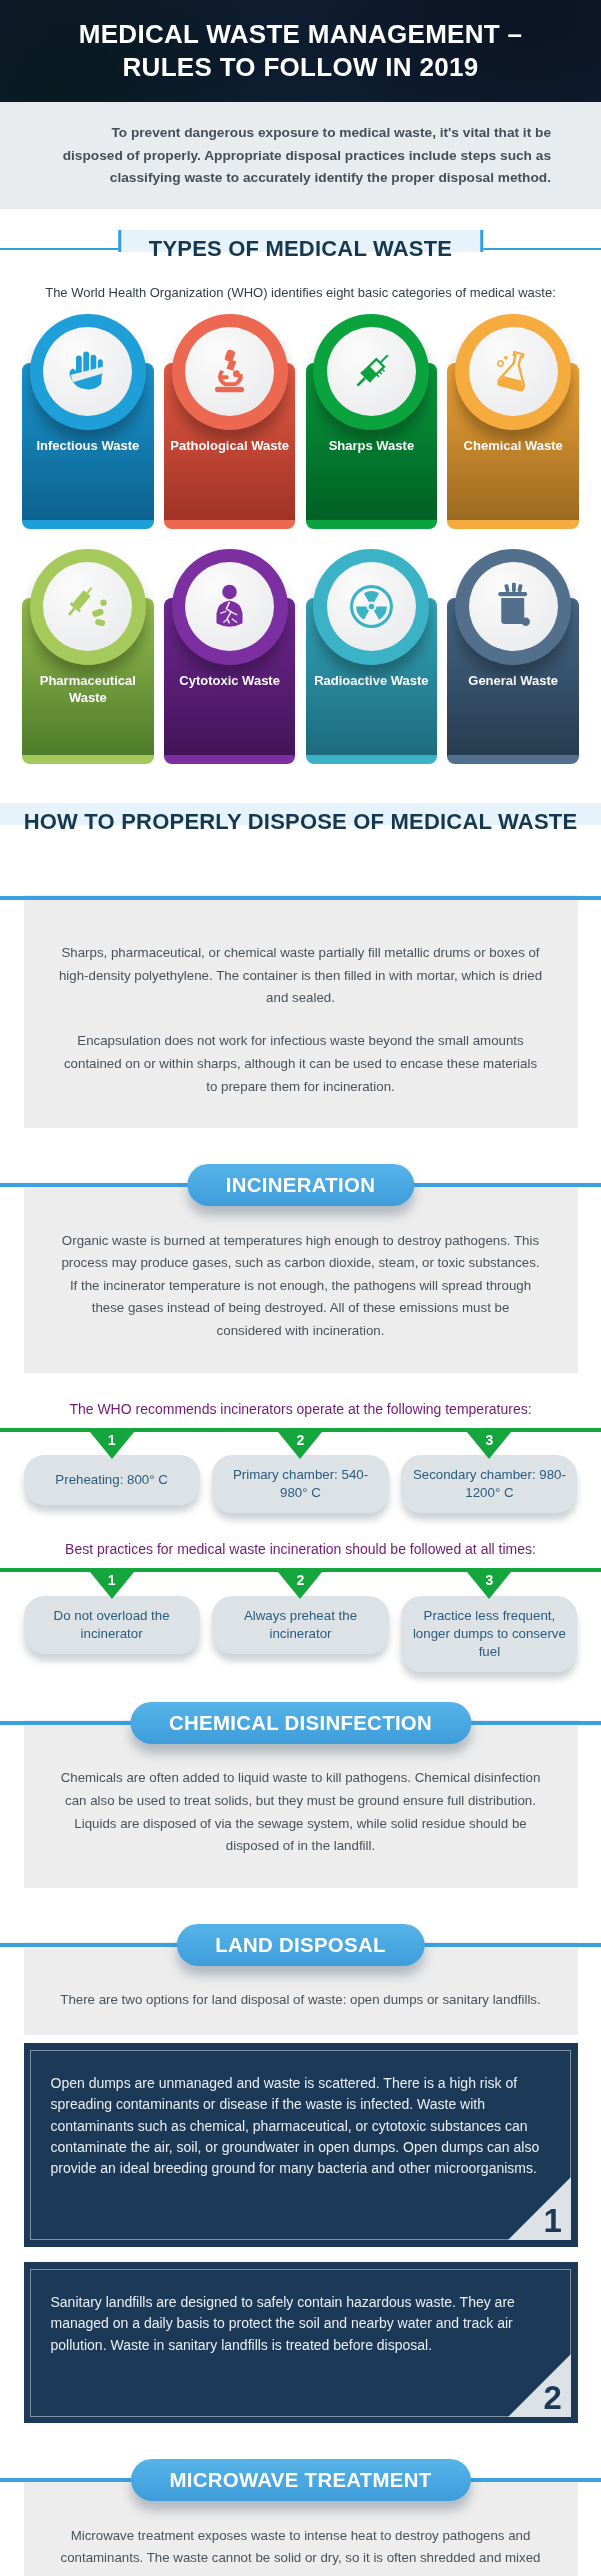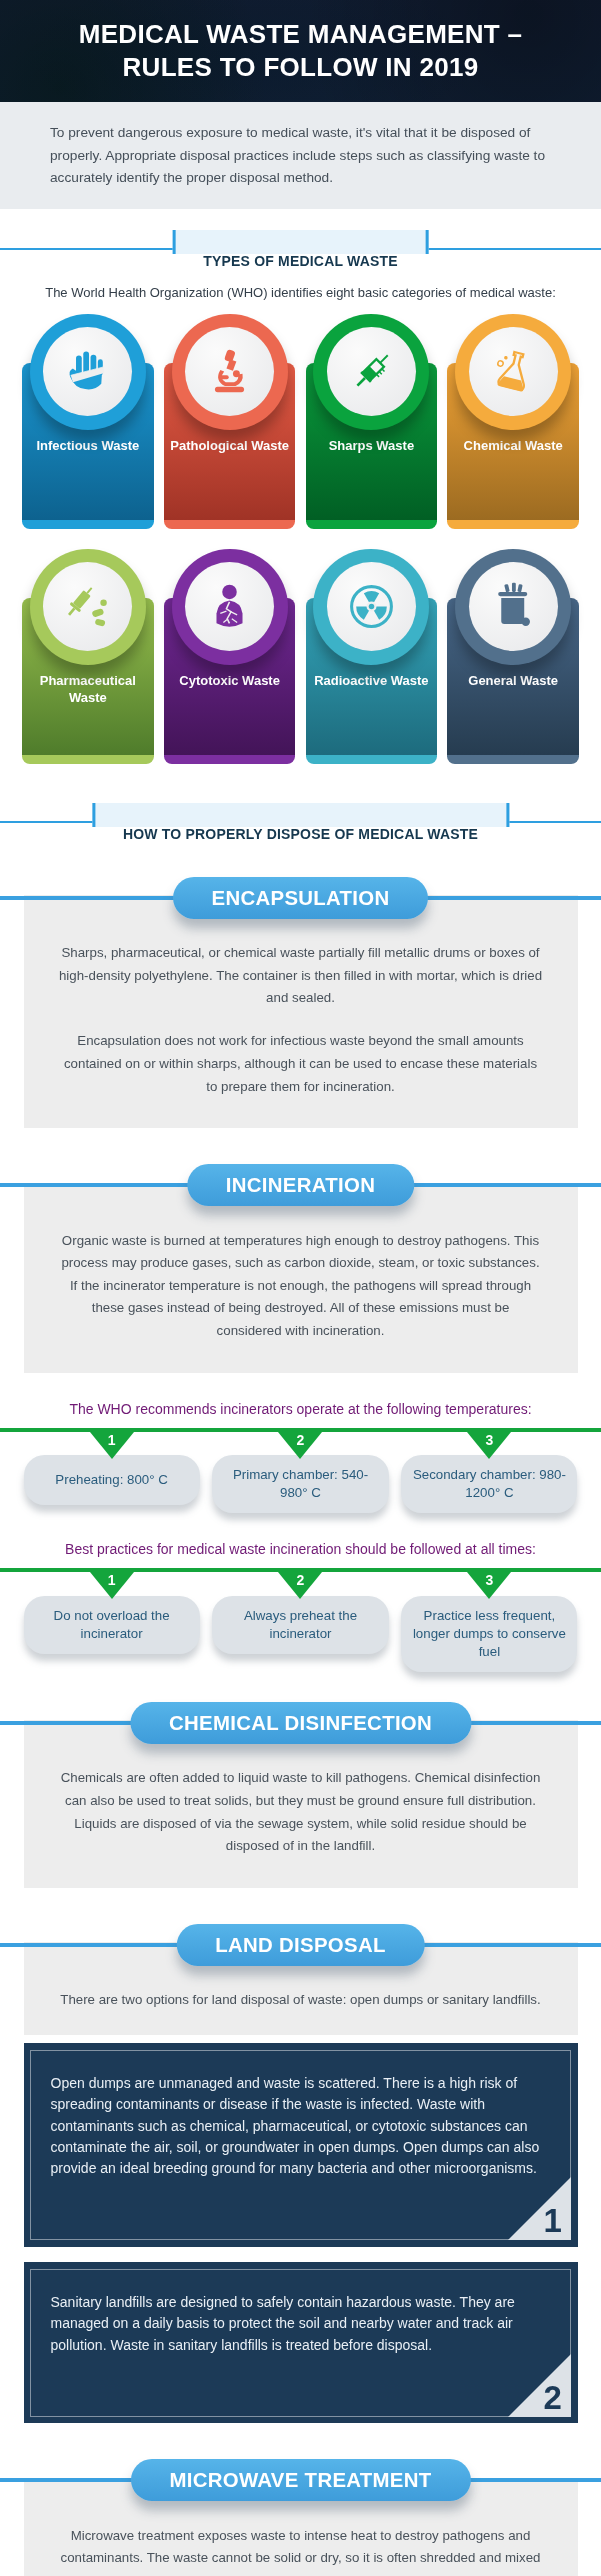--- a/index.html
+++ b/index.html
@@ -11,30 +11,30 @@
   .hero::before { content:""; position:absolute; inset:0;
     background:
       radial-gradient(circle at 10% 85%, rgba(0,20,10,0.45), transparent 38%),
       radial-gradient(circle at 88% 15%, rgba(0,0,0,0.30), transparent 42%),
       radial-gradient(ellipse 329px 125px at 42% 55%, rgba(8,25,42,0.55), transparent 70%),
       linear-gradient(180deg, rgba(22,48,74,0.2), rgba(16,36,58,0.55)); }
   .hero h1 { position:relative; z-index:1; margin:0; color:#fff; text-align:center;
     font-size:26px; line-height:1.28; font-weight:800; letter-spacing:0.3px; }
 
   
-  .intro { background:#e9ecef; padding:20.4px 50px; text-align:left;
-    font-size:13.7px; color:#454f59; line-height:1.62; }
+  .intro { background:#e9ecef; padding:20.4px 50px; text-align:right;
+    font-size:13.7px; color:#454f59; line-height:1.62;font-weight:bold; }
 
   
   .sec-head-row { position:relative; height:38px; margin-top:20.4px; }
   .sec-head-row .edge-line { position:absolute; top:50%; margin-top:-0.8px; left:0; right:0; height:1.6px; background:#2e9fe0; }
   .sec-head { position:absolute; top:0; left:50%; transform:translateX(-50%);
     background:#e7f3fb; border-left:3.9px solid #2e9fe0; border-right:3.9px solid #2e9fe0;
-    height:22px; line-height:38px; padding:12px 28px; white-space:nowrap;
-    font-size:14px; font-weight:800; color:#16384f; letter-spacing:0.2px; }
+    height:22px; line-height:38px; padding:0 28px; white-space:nowrap;
+    font-size:22px; font-weight:800; color:#16384f; letter-spacing:0.2px; }
 
   .lead { text-align:center; font-size:13px; color:#333e49; margin:17px 31px 0; }
 
   
   .cards { display:flex; gap:10.2px; padding:0 22px; margin-top:63px; }
   .cards.row2 { margin-top:69px; }
   .card { flex:1; position:relative; border-radius:7.8px;
     background:linear-gradient(180deg, var(--c1) 0%, var(--c2) 100%);
     border-bottom:9.4px solid var(--ring); height:166px; padding-top:75px; }
   .ring { position:absolute; top:-49px; left:50%; transform:translateX(-50%);
@@ -251,21 +251,20 @@
   </div>
 
   <div class="sec-head-row" style="margin-top:39px;">
     <div class="edge-line"></div>
     <div class="sec-head">HOW TO PROPERLY DISPOSE OF MEDICAL WASTE</div>
   </div>
 
   <div class="method">
     <div class="pill-row">
       <div class="hline"></div>
-      <div class="pill">ENCAPSULATION</div>
     </div>
     <div class="method-body">
       <p>Sharps, pharmaceutical, or chemical waste partially fill metallic drums or boxes of high-density polyethylene. The container is then filled in with mortar, which is dried and sealed.</p>
       <p>Encapsulation does not work for infectious waste beyond the small amounts contained on or within sharps, although it can be used to encase these materials to prepare them for incineration.</p>
     </div>
   </div>
 
   <div class="method">
     <div class="pill-row">
       <div class="hline"></div>

